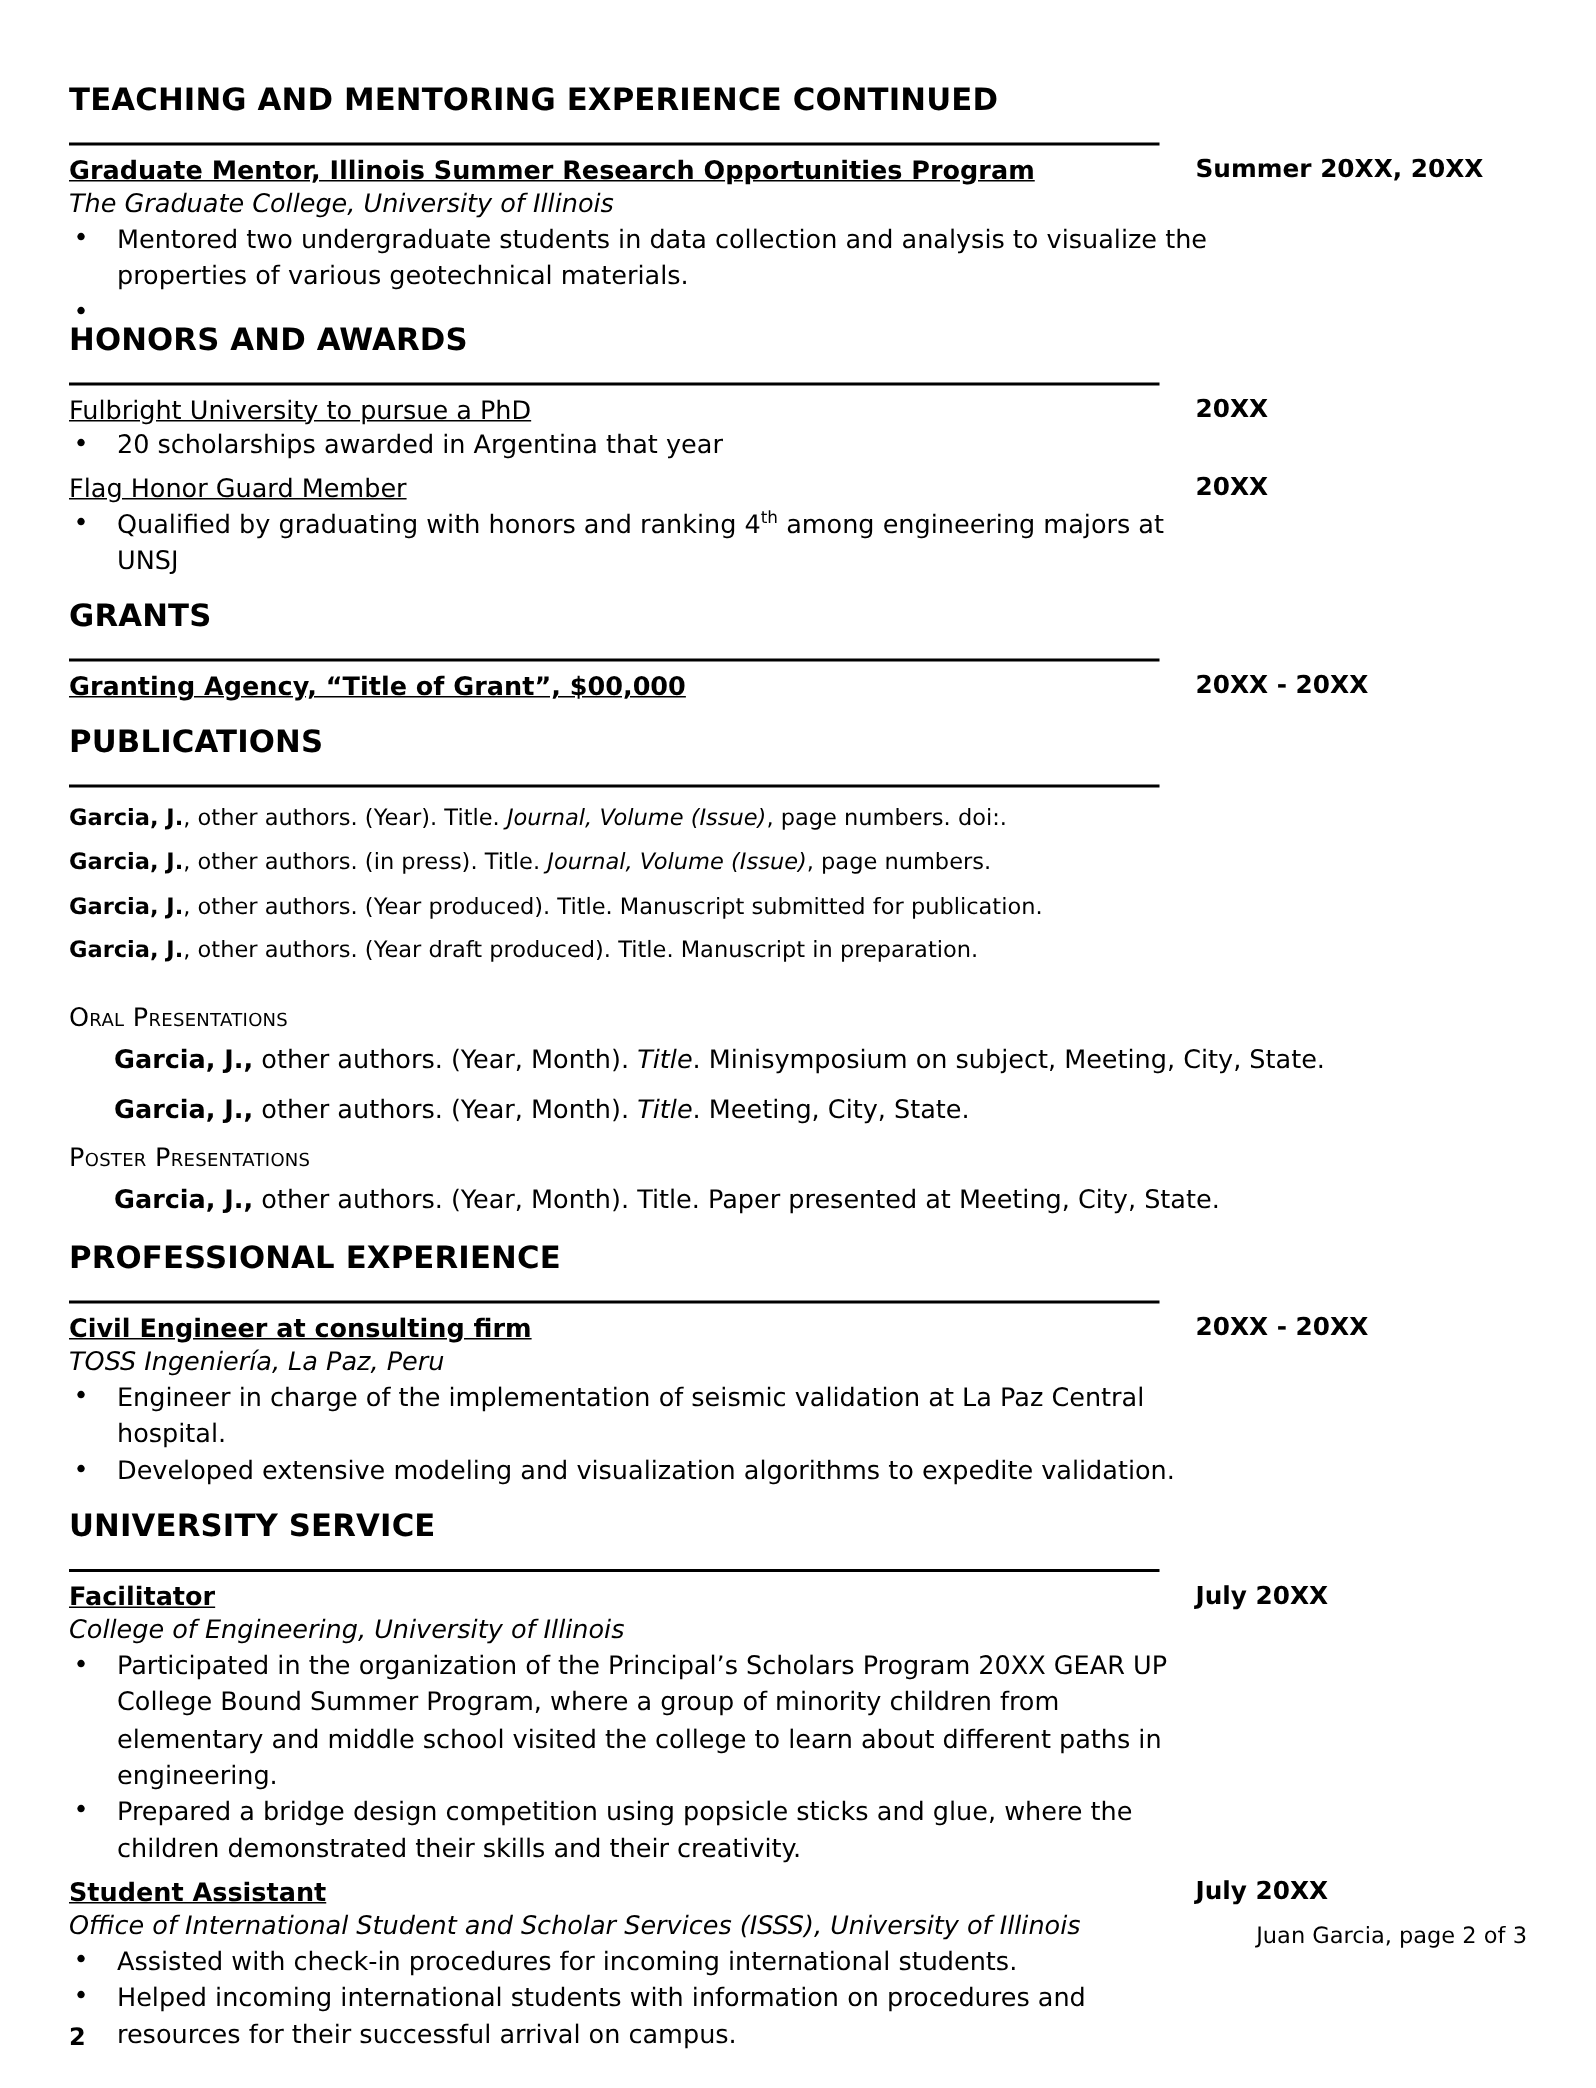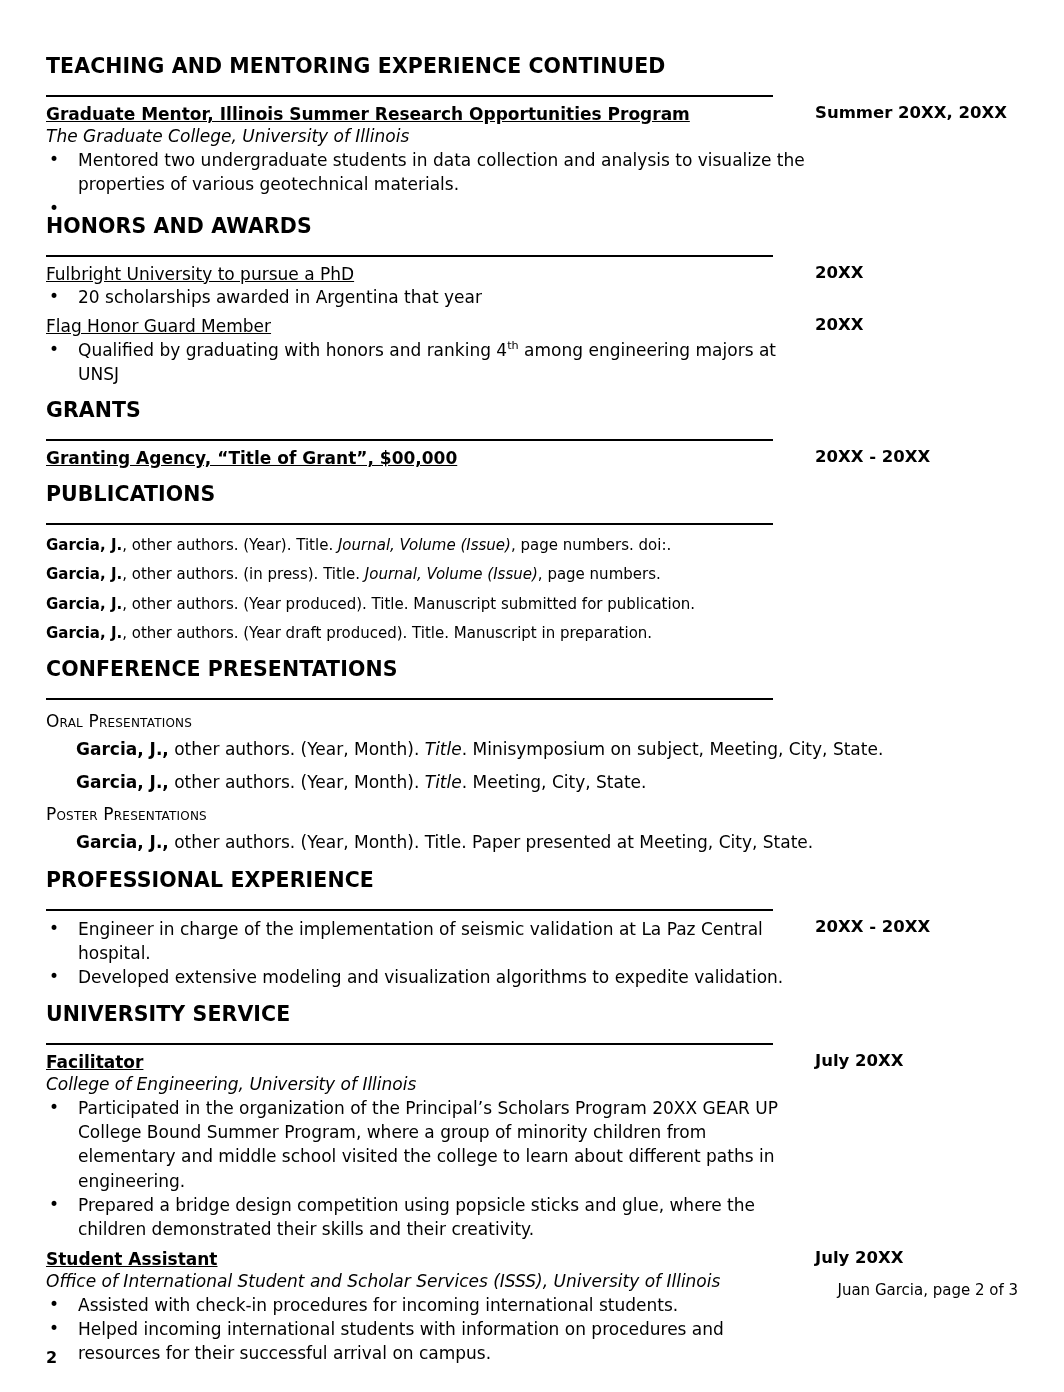--- a/index.html
+++ b/index.html
@@ -45,21 +45,21 @@
   
   .row {
     position: relative;
     width: 972px;
   }
   .row-left {
     width: 727px;
   }
   .date {
     position: absolute;
-    left: 769px;
+    left: 751px;
     top: 0;
     width: 245px;
     font-size: 16.5px;
     font-weight: bold;
     white-space: nowrap;
   }
 
   .entry-title {
     font-size: 17px;
     font-weight: bold;
@@ -221,37 +221,40 @@
       <div class="sp-mid"></div>
       <div class="pub-line"><b>Garcia, J.</b><span>, other authors. (Year). Title. </span><i>Journal, Volume (Issue)</i><span>, page numbers. doi:.</span></div>
       <div class="pub-line"><b>Garcia, J.</b><span>, other authors. (in press). Title. </span><i>Journal, Volume (Issue)</i><span>, page numbers.</span></div>
       <div class="pub-line"><b>Garcia, J.</b><span>, other authors. (Year produced). Title. Manuscript submitted for publication.</span></div>
       <div class="pub-line"><b>Garcia, J.</b><span>, other authors. (Year draft produced). Title. Manuscript in preparation.</span></div>
     </div>
 
     <div class="sp-sm"></div>
 
     <div class="section">
-      <div class="section-head">CONFERENCE PRESENTATIONS</div>
       <div class="sp-mid"></div>
       <div class="subhead">Oral Presentations</div>
       <div class="sp-sm"></div>
       <div class="pres-line"><b>Garcia, J.,</b><span> other authors. (Year, Month). </span><i>Title</i><span>. Minisymposium on subject, Meeting, City, State.</span></div>
       <div class="pres-line"><b>Garcia, J.,</b><span> other authors. (Year, Month). </span><i>Title</i><span>. Meeting, City, State.</span></div>
       <div class="subhead">Poster Presentations</div>
       <div class="sp-sm"></div>
       <div class="pres-line"><b>Garcia, J.,</b><span> other authors. (Year, Month). Title. Paper presented at Meeting, City, State.</span></div>
     </div>
 
     <div class="sp-sm"></div>
 
     <div class="section">
       <div class="section-head">PROFESSIONAL EXPERIENCE</div>
       <div class="sp-sm"></div>
       <div class="row">
+        <div class="row-left">
+          <div class="entry-title">Civil Engineer at consulting firm</div>
+          <div class="entry-sub">TOSS Ingeniería, La Paz, Peru</div>
+        </div>
         <div class="date">20XX - 20XX</div>
       </div>
       <ul class="bullets">
         <li>
           <span class="bul">•</span>
           <span>Engineer in charge of the implementation of seismic validation at La Paz Central hospital.</span>
         </li>
         <li>
           <span class="bul">•</span>
           <span>Developed extensive modeling and visualization algorithms to expedite validation.</span>

